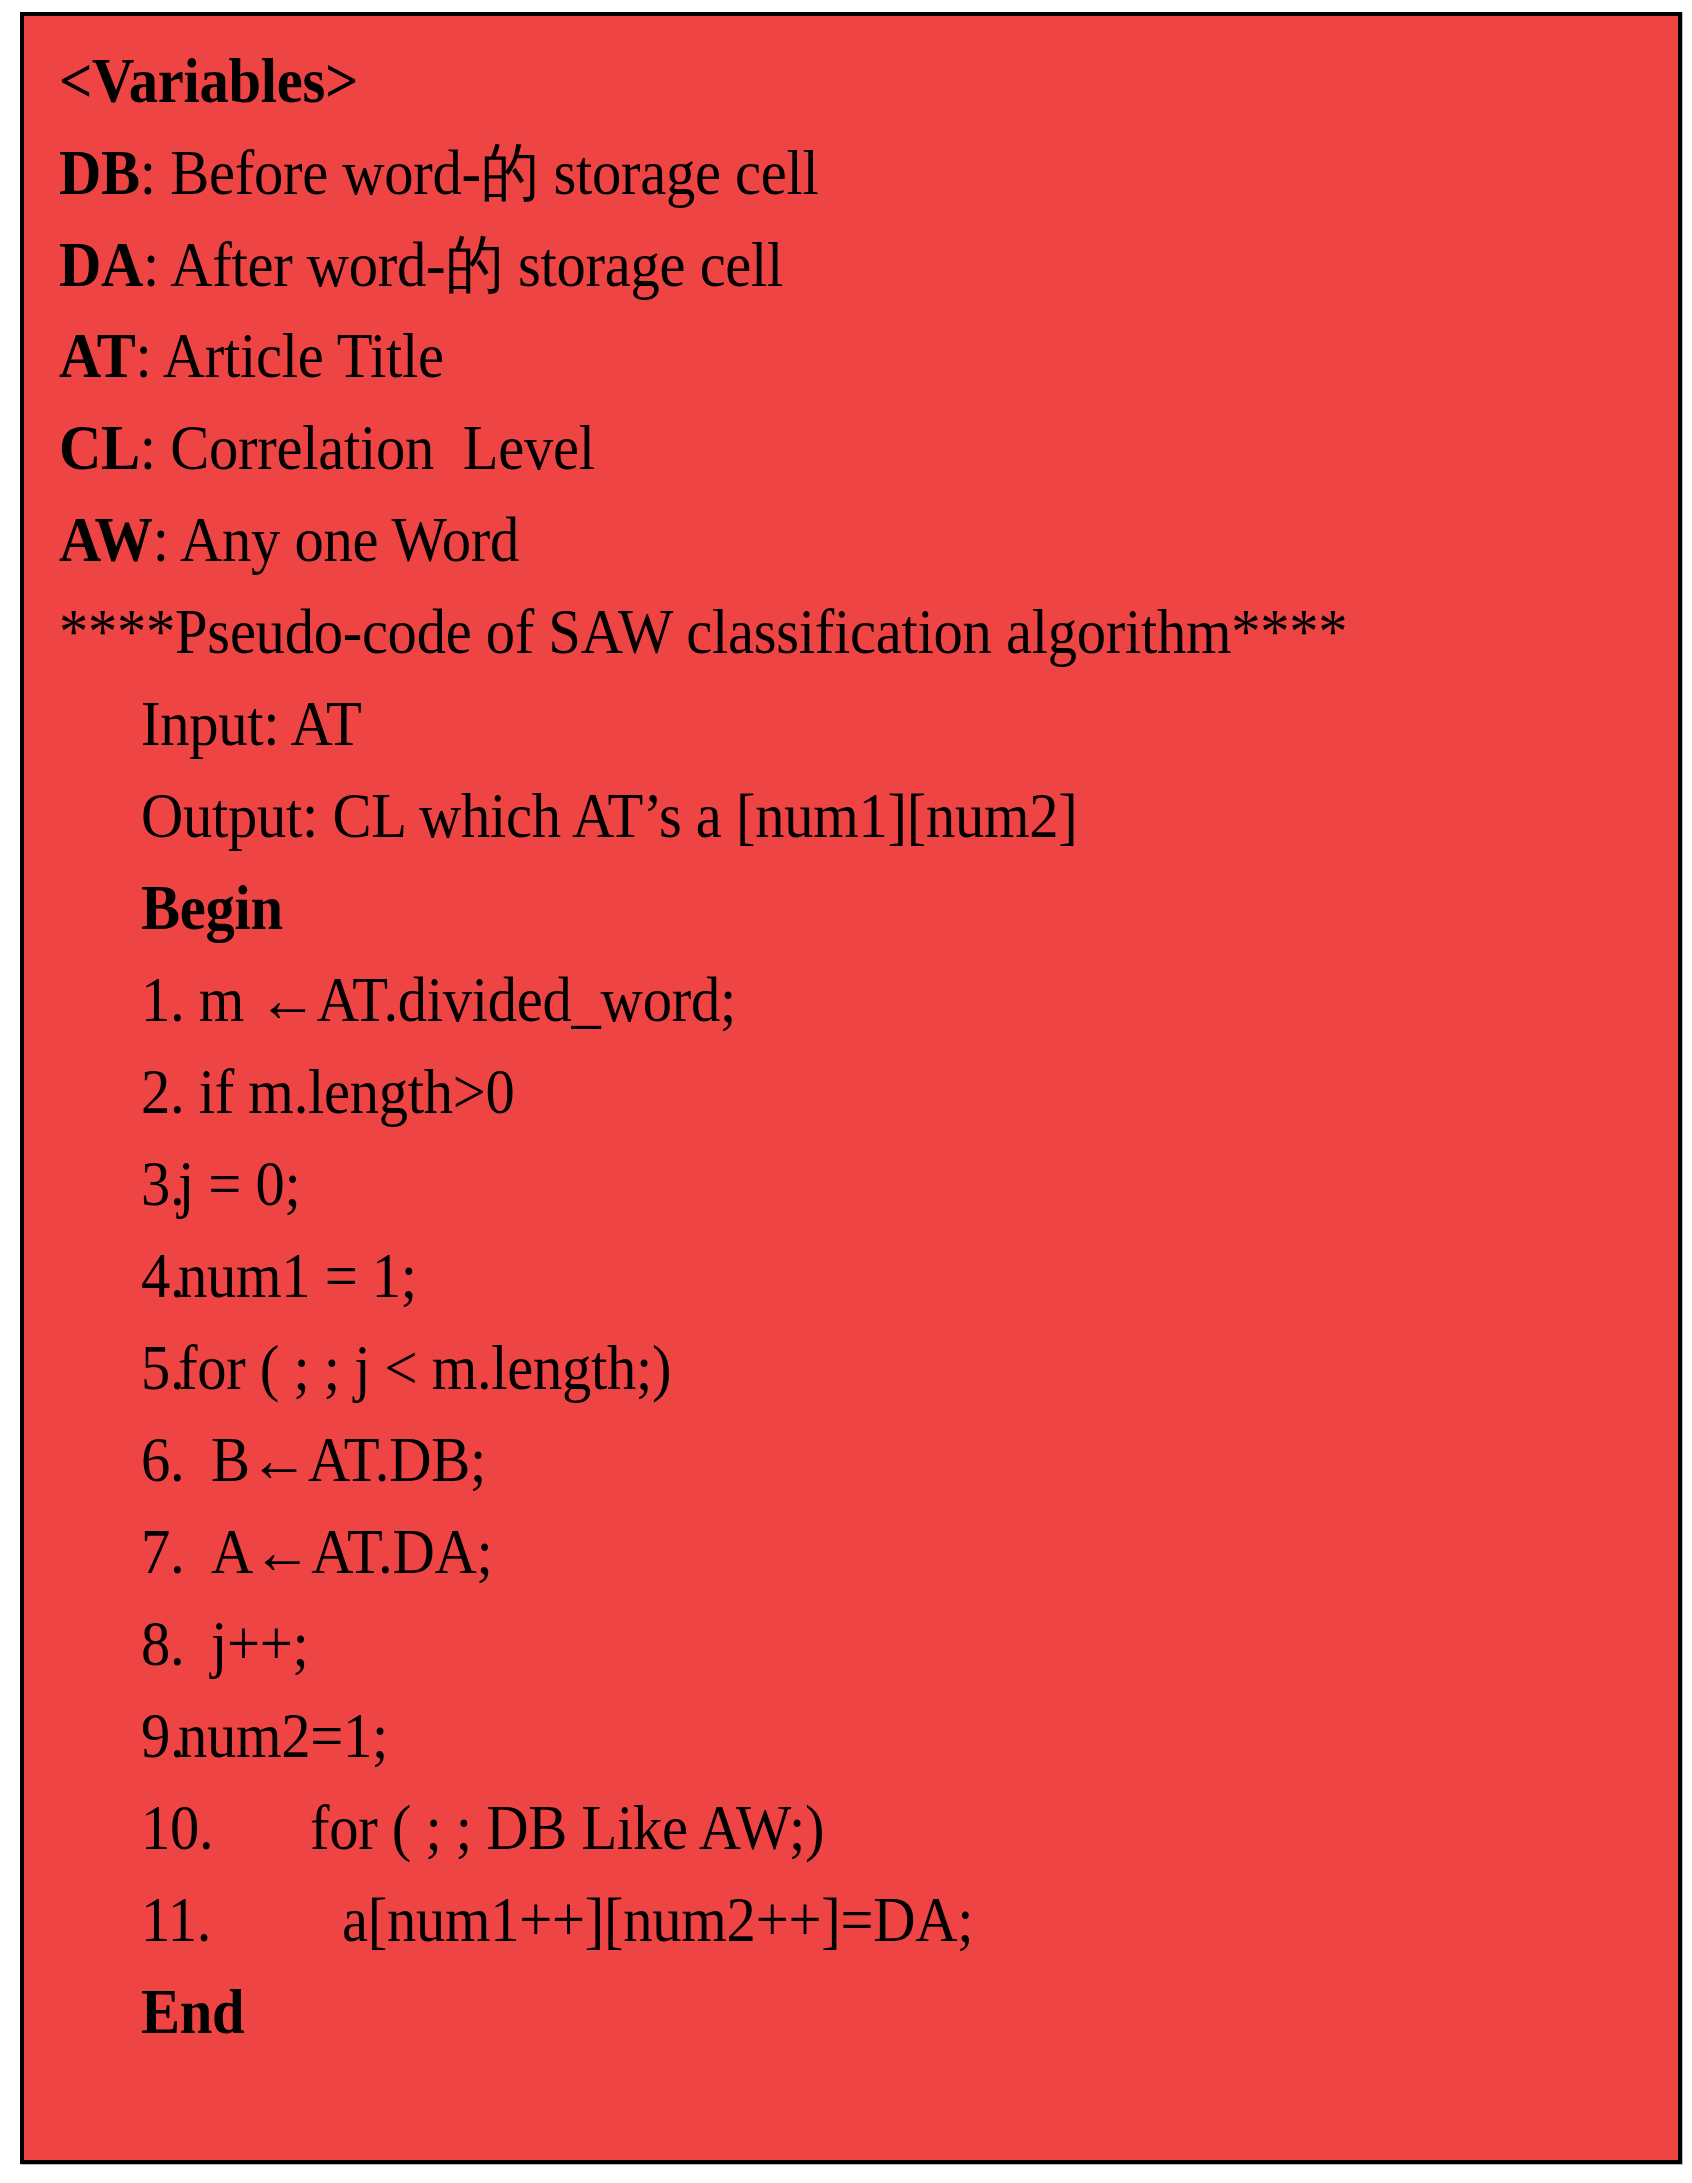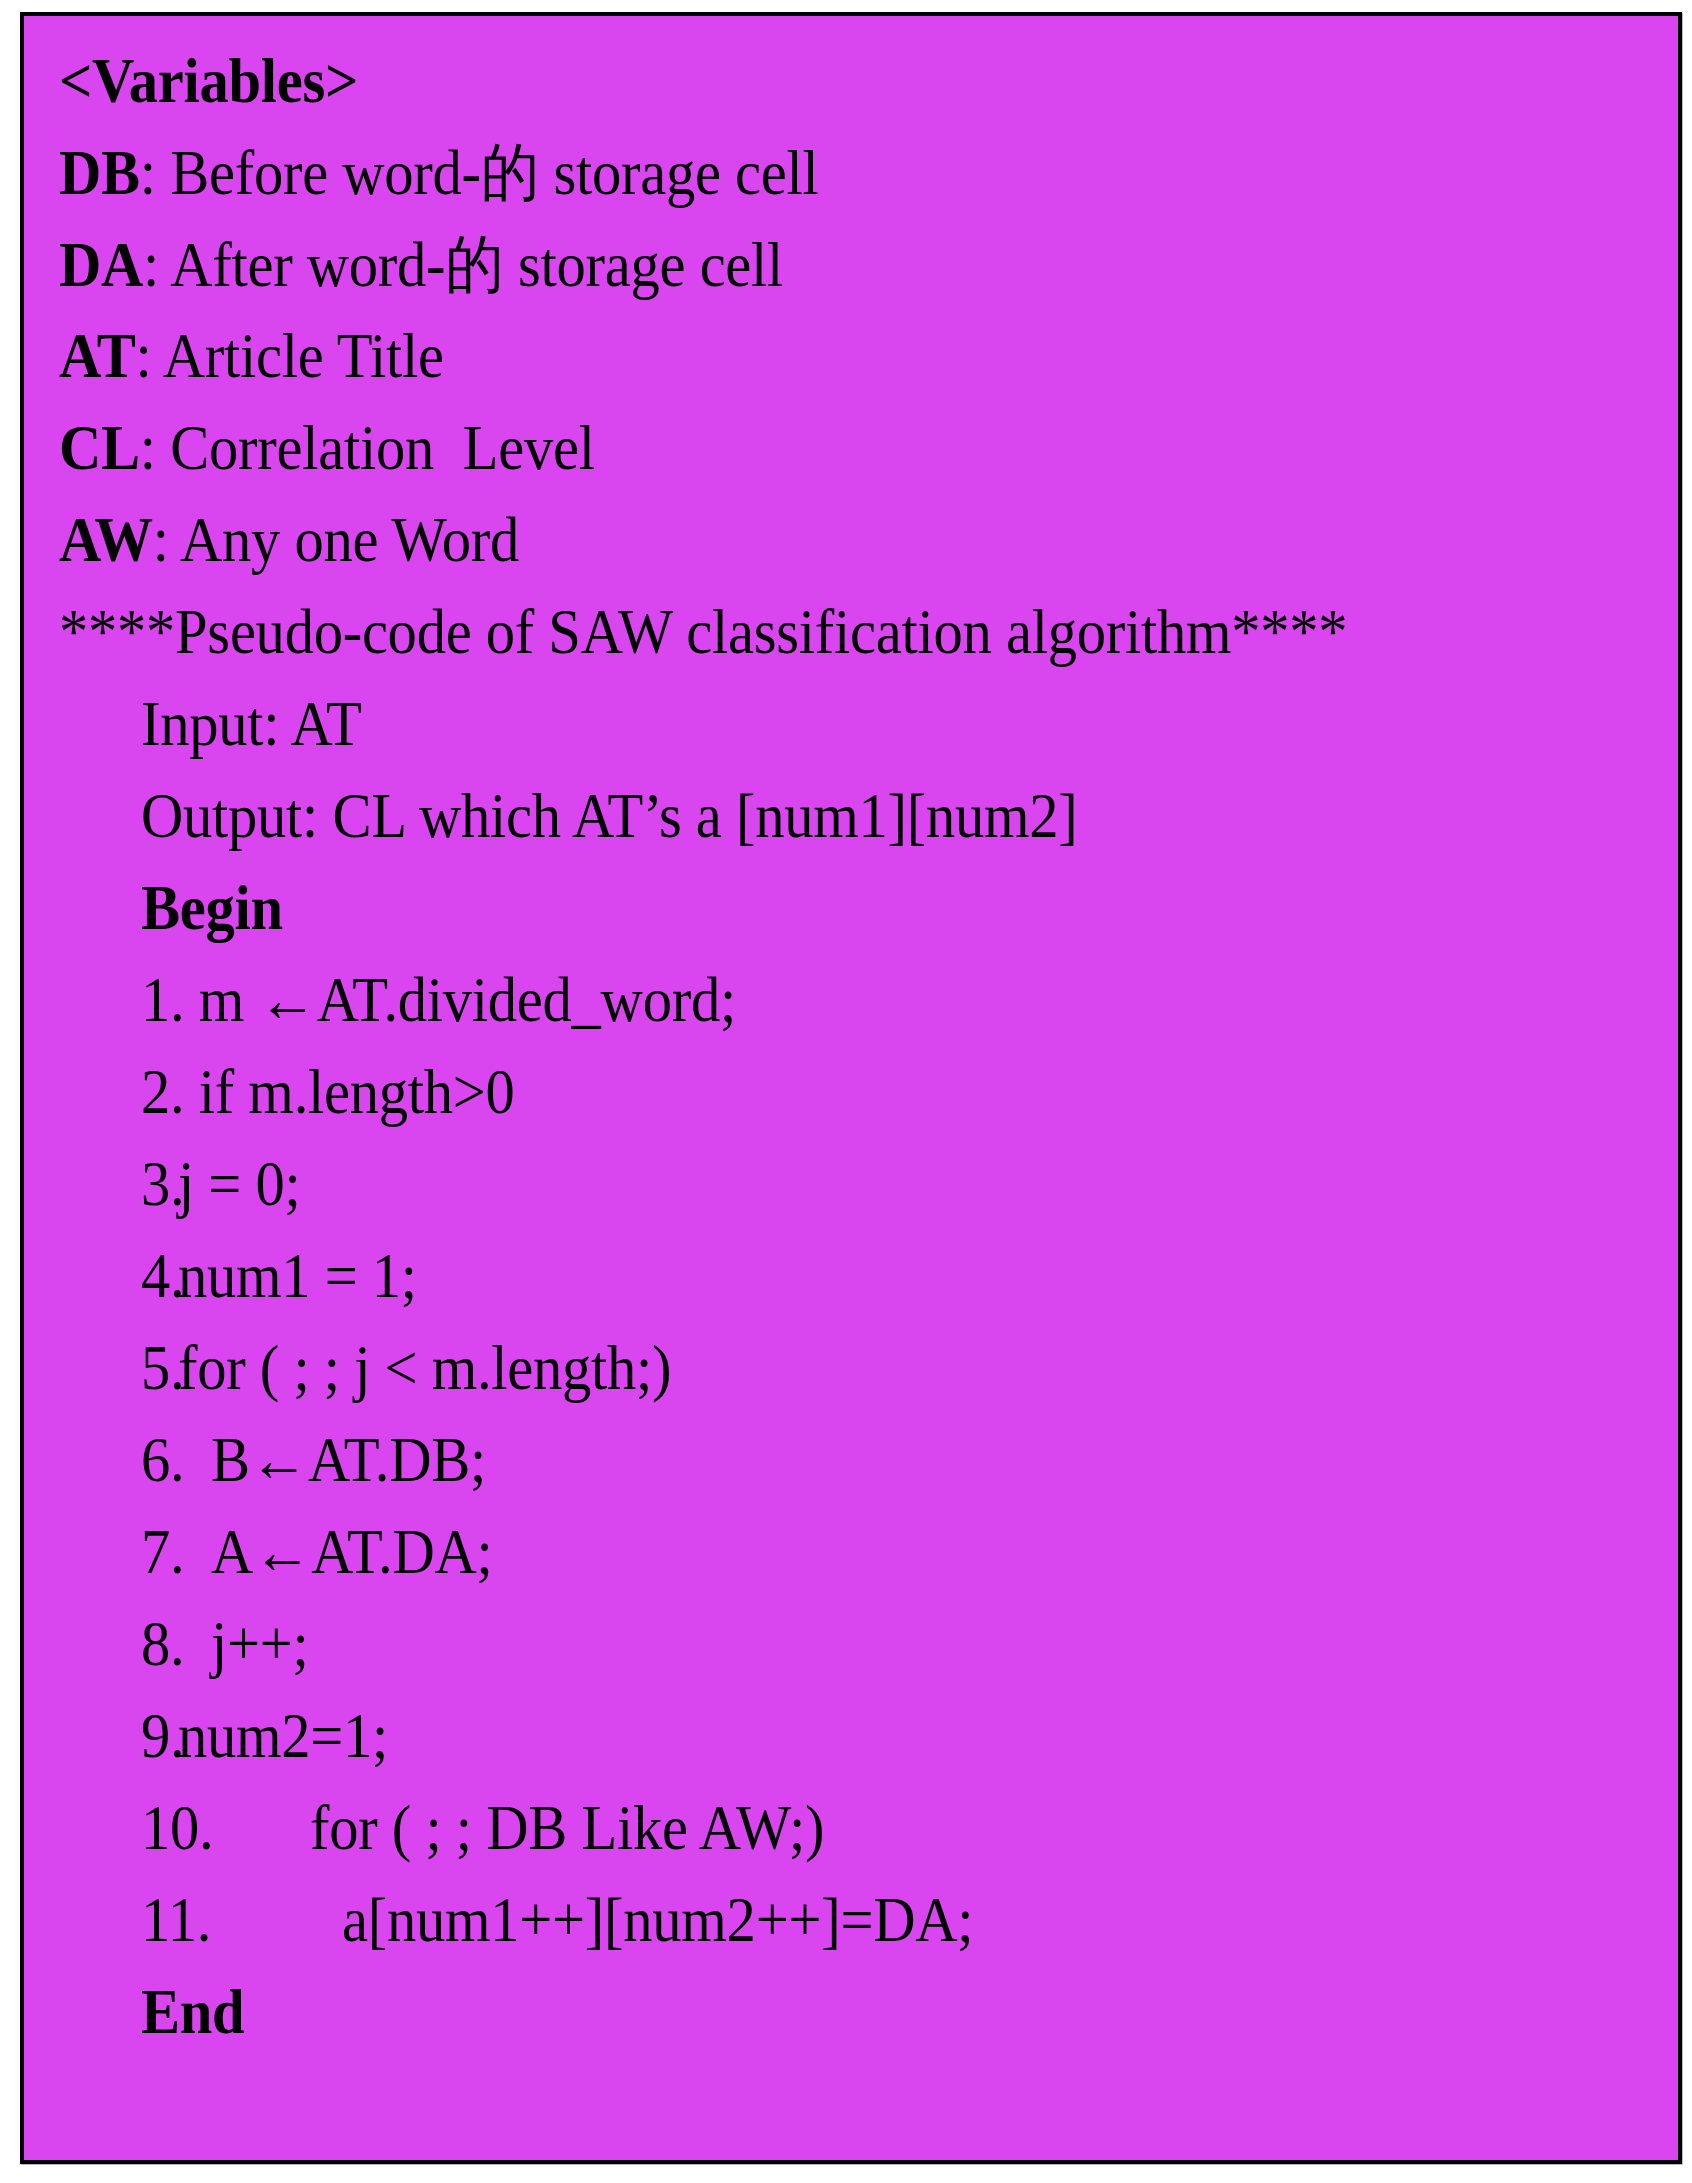--- a/index.html
+++ b/index.html
@@ -16,21 +16,21 @@
       color: #000000;
     }
     .frame {
       position: absolute;
       left: 20px;
       top: 12px;
       width: 1654px;   
       height: 2144px;  
       border: 4px solid #000000;
       box-shadow: 0.7px 0.7px 0 #9a9a9a;
-      background: #d946ef;
+      background: #ef4444;
     }
     .line {
       position: absolute;
       white-space: pre;
       font-size: 63px;
       line-height: 63px;
       transform-origin: 0 0;
       transform: scaleX(0.93);
       letter-spacing: -0.3px;
     }

